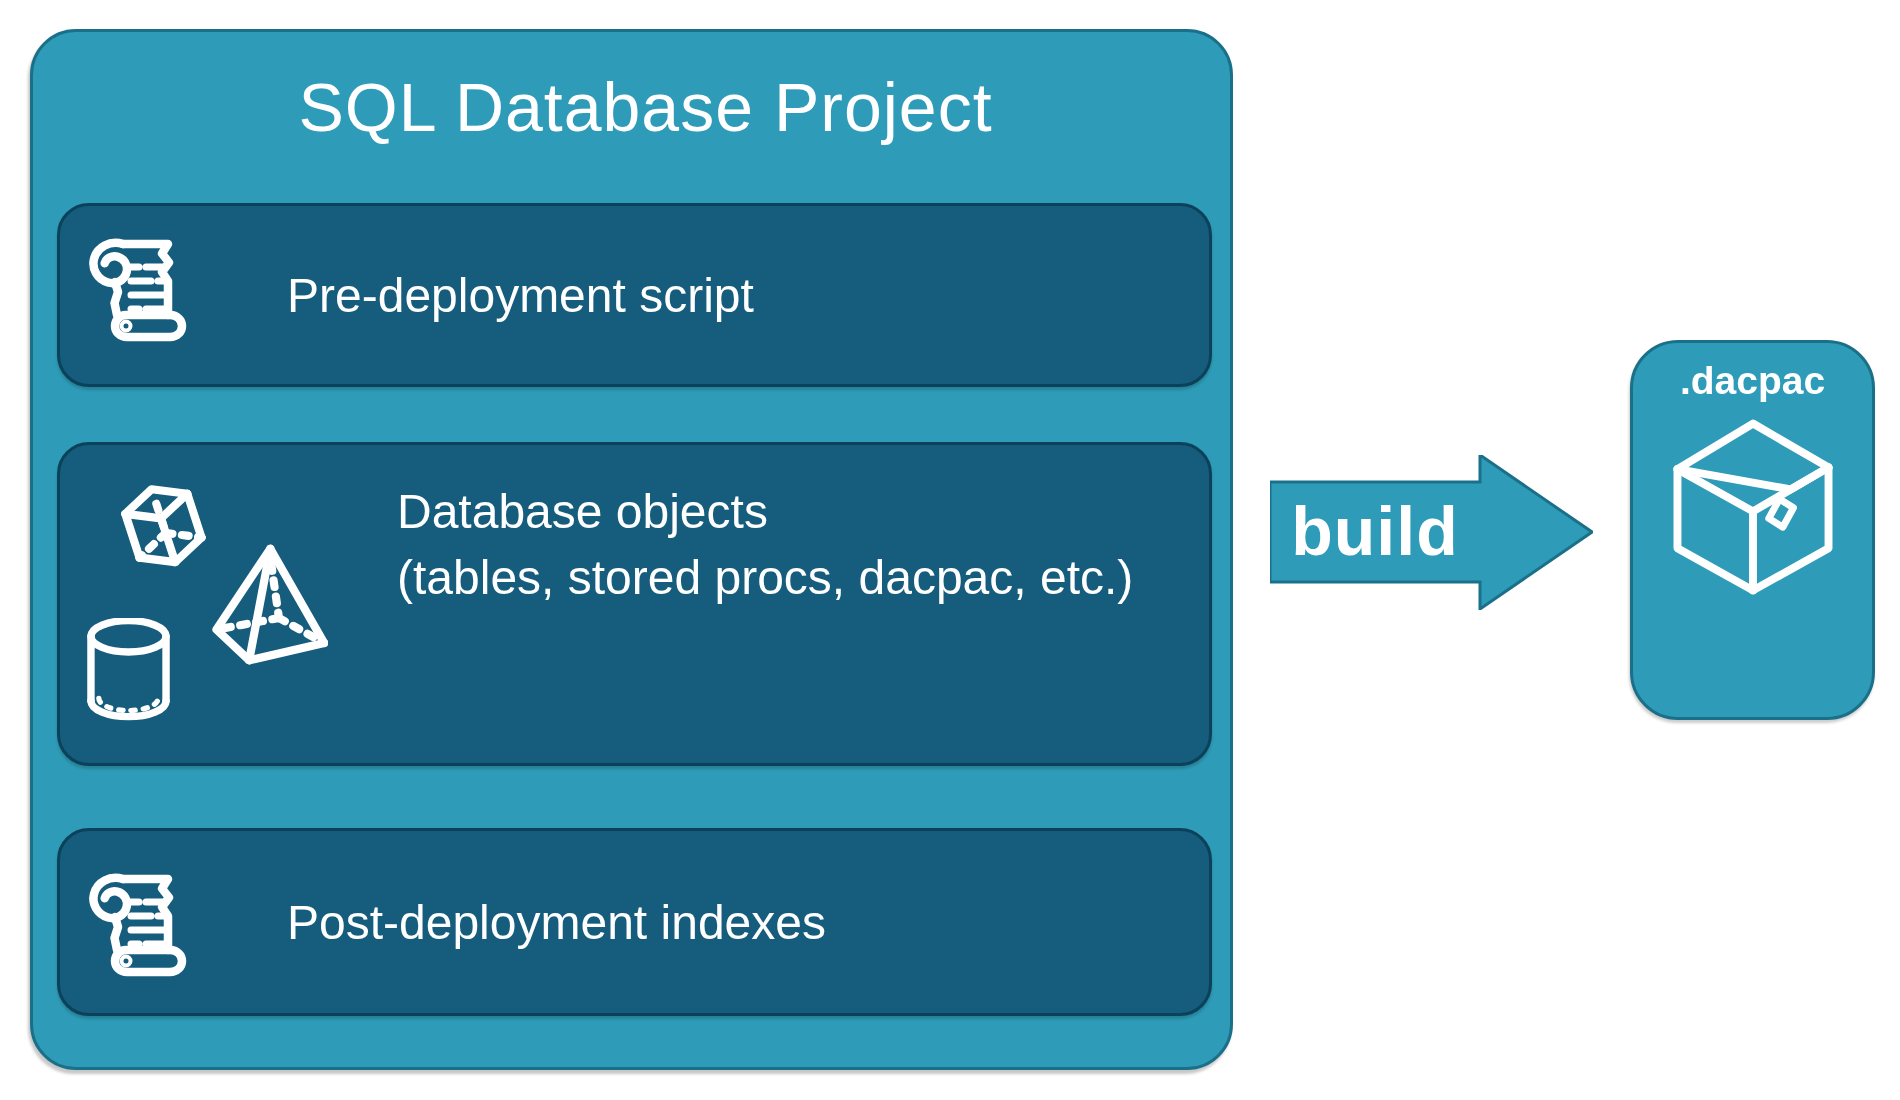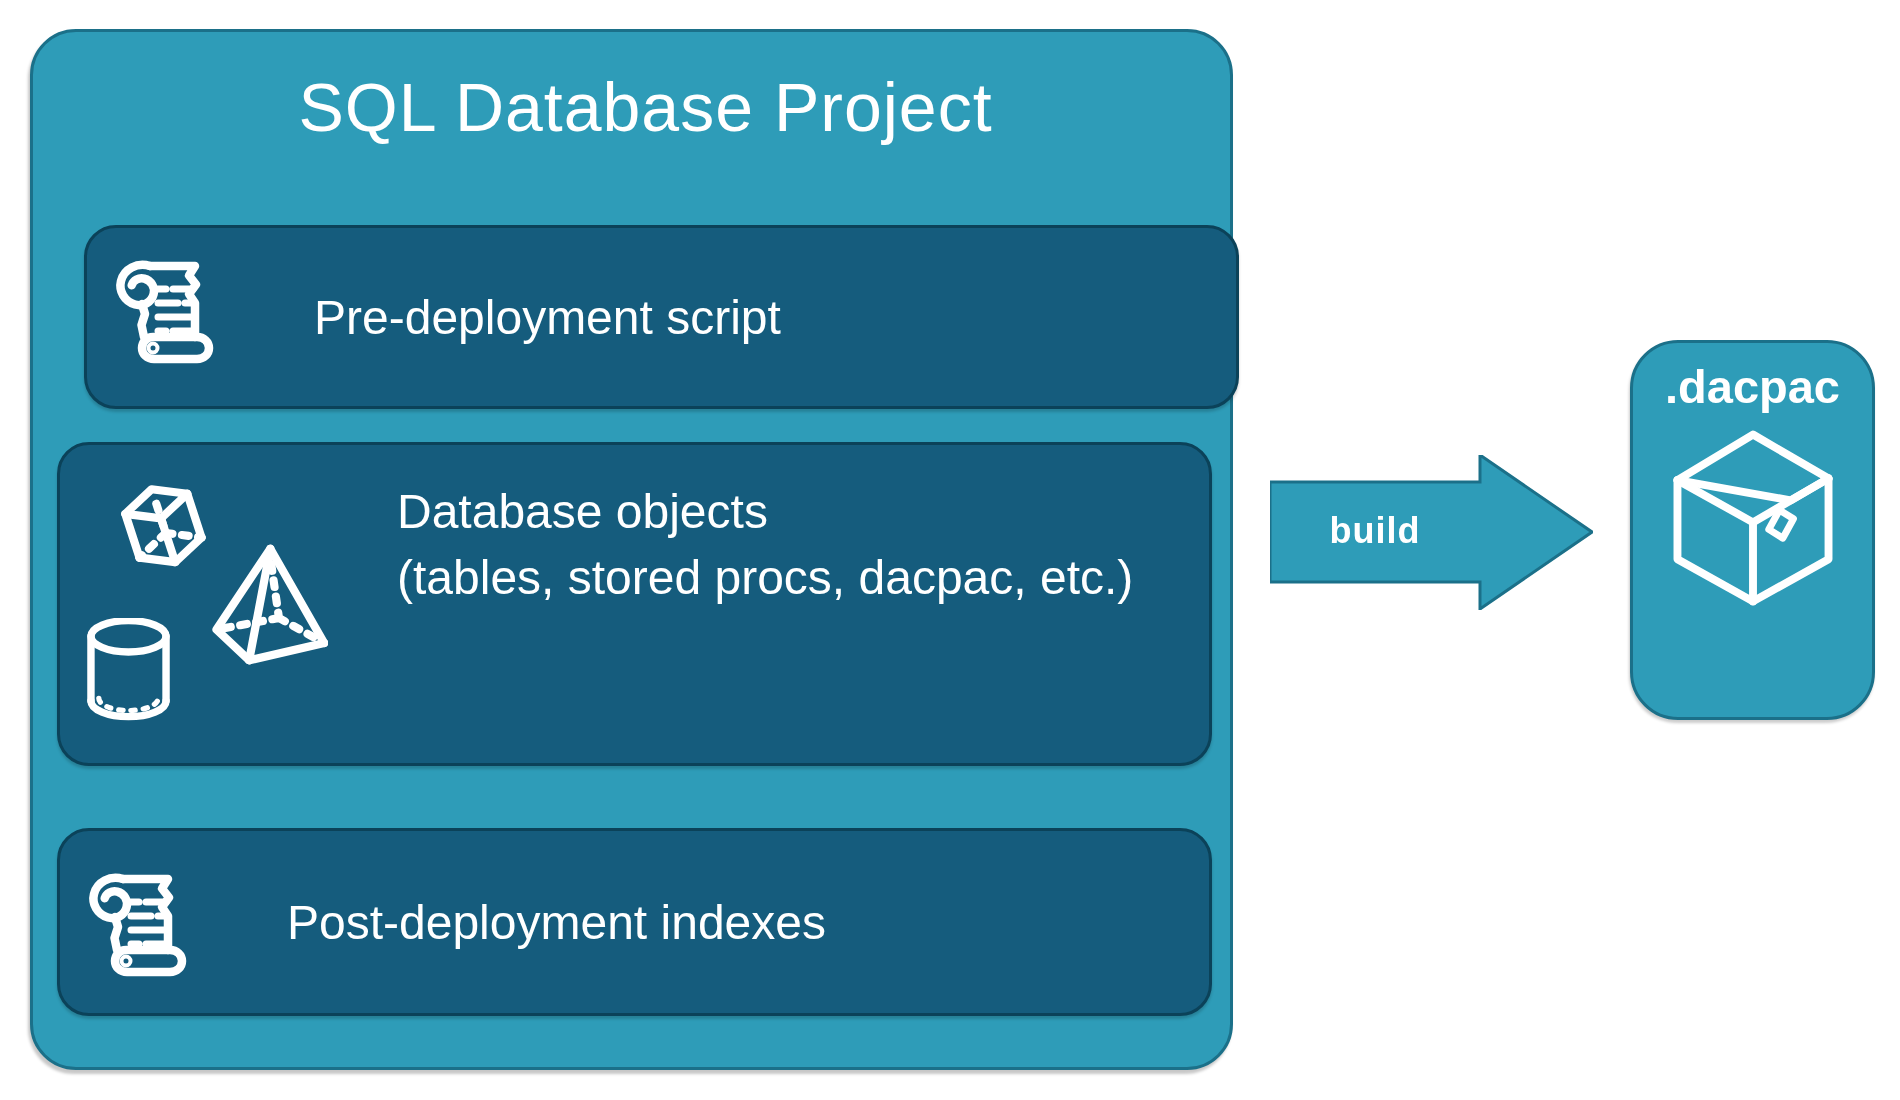--- a/index.html
+++ b/index.html
@@ -17,46 +17,46 @@
   .project{position:absolute;left:30px;top:29px;width:1203px;height:1041px;
     background:var(--teal);border:3px solid var(--teal-border);border-radius:46px;
     box-shadow:-2px 4px 3px rgba(0,0,0,0.22);}
   .project-title{position:absolute;left:0;right:0;top:36px;text-align:center;
     font-size:68px;color:var(--white);letter-spacing:1px;padding-left:28px;}
 
   
   .dbox{position:absolute;left:24px;width:1155px;background:var(--dark);
     border:3px solid var(--dark-border);border-radius:32px;
     box-shadow:0 3px 3px rgba(0,0,0,0.18);}
-  .box-pre{top:193px;height:184px;margin-left:27px;}
+  .box-pre{top:171px;height:184px;}
   .box-objects{top:410px;height:324px;}
   .box-post{top:796px;height:188px;}
   .dbox-label{position:absolute;left:227px;top:0;bottom:0;display:flex;align-items:center;
     font-size:48px;color:var(--white);white-space:nowrap;}
   .obj-label{position:absolute;left:337px;top:0;bottom:0;display:flex;flex-direction:column;
     justify-content:flex-start;padding-top:34px;font-size:48px;line-height:66px;color:var(--white);white-space:nowrap;}
 
   .icon{position:absolute;}
   .scroll-1{left:18px;top:25px;width:120px;height:120px;}
   .scroll-3{left:18px;top:35px;width:120px;height:120px;}
   .cube{left:45px;top:25px;width:118px;height:115px;overflow:visible;}
   .pyramid{left:143px;top:98px;width:125px;height:125px;}
   .cylinder{left:22px;top:173px;width:93px;height:110px;}
 
   
   .arrow-svg{position:absolute;left:1270px;top:455px;width:323px;height:155px;}
   .arrow-label{position:absolute;left:1270px;top:482px;width:210px;height:98px;
     display:flex;align-items:center;justify-content:center;
-    font-size:36px;font-weight:bold;color:var(--white);letter-spacing:1px;}
+    font-size:68px;font-weight:bold;color:var(--white);letter-spacing:1px;}
 
   
   .artifact{position:absolute;left:1630px;top:340px;width:245px;height:380px;
     background:var(--teal);border:3px solid var(--teal-border);border-radius:48px;
     box-shadow:-1px 3px 3px rgba(0,0,0,0.2);text-align:center;}
-  .artifact-label{margin-top:16px;font-size:47px;font-weight:bold;color:var(--white);}
+  .artifact-label{margin-top:16px;font-size:39px;font-weight:bold;color:var(--white);}
   .package{display:block;margin:10px auto 0;width:176px;height:202px;}
 
   
   .wire{fill:none;stroke:var(--white);stroke-width:8.5;stroke-linecap:round;stroke-linejoin:round;}
   .wire-thin{fill:none;stroke:var(--white);stroke-width:7;stroke-linecap:round;}
   .dash{stroke-dasharray:7 10;}
 </style>
 </head>
 <body>
 

